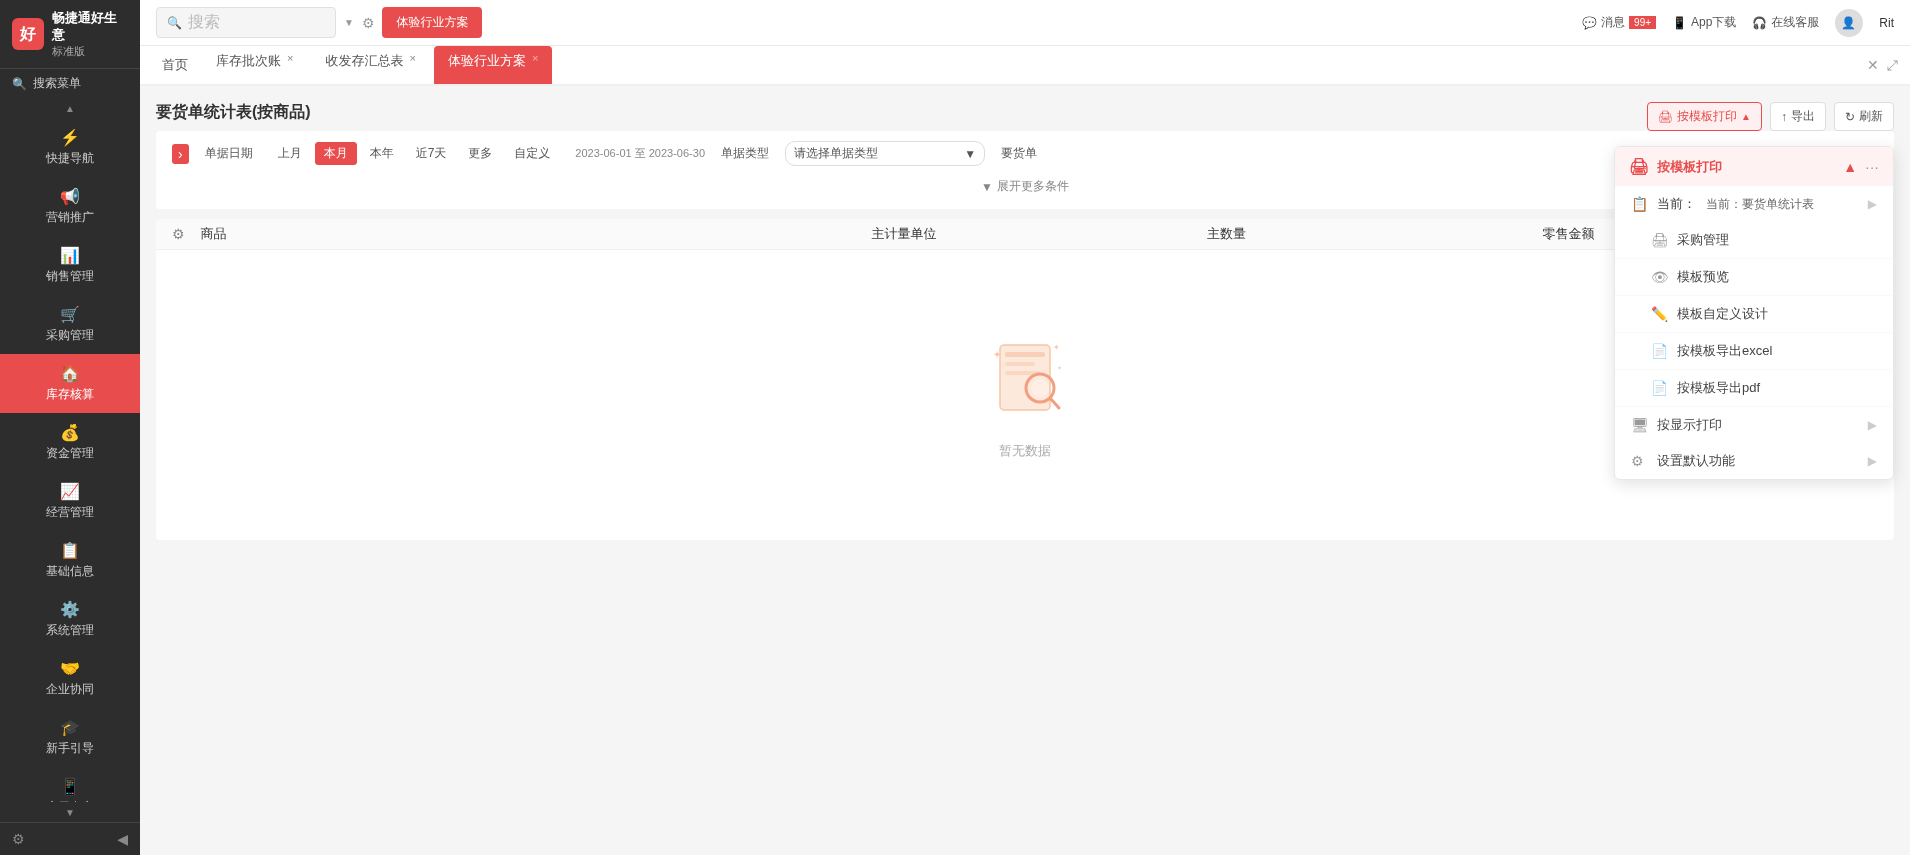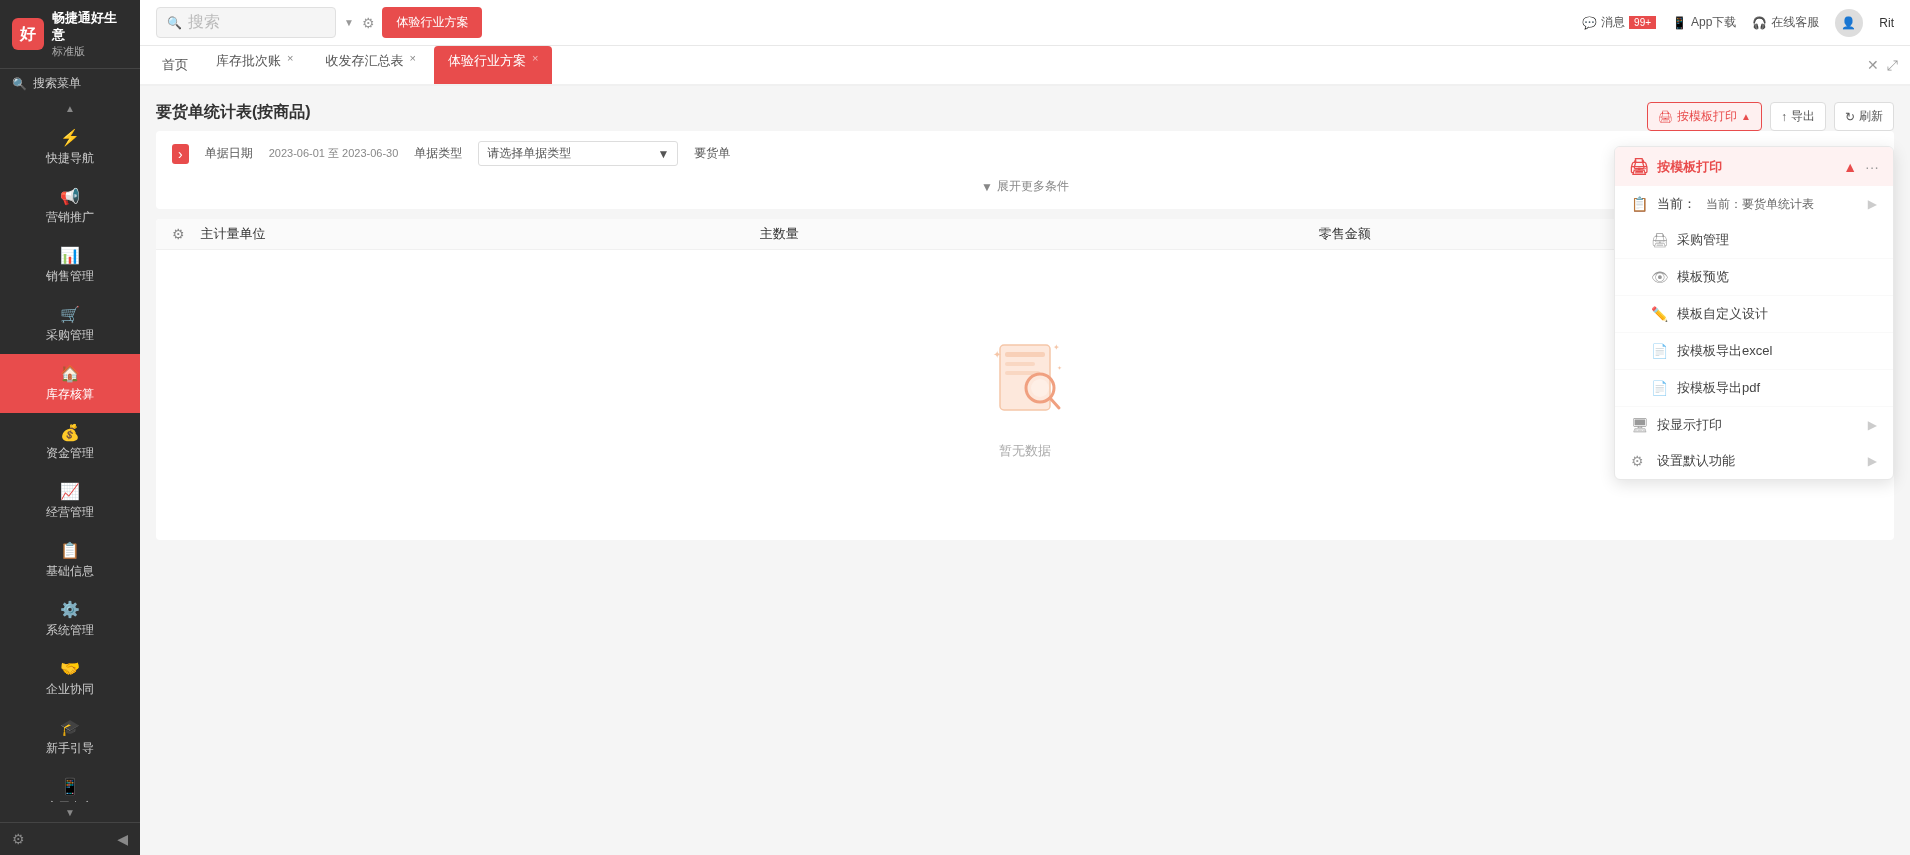--- a/index.html
+++ b/index.html
@@ -287,21 +287,21 @@
       border-color: #e84c4c;
     }
     .date-range {
       font-size: 11px;
       color: #888;
     }
     .filter-select {
       display: flex;
       align-items: center;
       border: 1px solid #ddd;
-      border-radius: 3px;
+      border-radius: 10px;
       padding: 3px 8px;
       background: white;
       cursor: pointer;
       font-size: 12px;
       color: #555;
       min-width: 200px;
       justify-content: space-between;
     }
     .expand-more {
       display: flex;
@@ -591,40 +591,49 @@
     </div>
 
     <div class="filter-bar">
       <div class="filter-row">
 
         <div style="display:flex;align-items:center;gap:4px;">
           <span style="background:#e84c4c;color:white;padding:2px 6px;border-radius:3px;font-size:14px;cursor:pointer;">›</span>
         </div>
 
         <span class="filter-label">单据日期</span>
+        <div class="date-options">
+          <div class="date-btn">上月</div>
+          <div class="date-btn active">本月</div>
+          <div class="date-btn">本年</div>
+          <div class="date-btn">近7天</div>
+          <div class="date-btn">更多</div>
+          <div class="date-btn">自定义</div>
+        </div>
         <span class="date-range">2023-06-01 至 2023-06-30</span>
 
         <span class="filter-label">单据类型</span>
         <div class="filter-select">
           <span>请选择单据类型</span>
           <span>▼</span>
         </div>
 
         <span class="filter-label">要货单</span>
       </div>
 
       <div class="expand-more">
         <span>▼</span>
         <span>展开更多条件</span>
       </div>
     </div>
 
     <div class="table-container">
       <div class="table-header-row">
         <span class="table-gear">⚙</span>
+        <span class="col-header col-product">商品</span>
         <span class="col-header col-unit">主计量单位</span>
         <span class="col-header col-qty">主数量</span>
         <span class="col-header col-amount">零售金额</span>
       </div>
 
       <div class="empty-state">
         <svg class="empty-icon" viewBox="0 0 100 100" xmlns="http://www.w3.org/2000/svg">
 
           <rect x="25" y="15" width="50" height="65" rx="4" ry="4" fill="#fde8dc" stroke="#f5c6a8" stroke-width="1.5"></rect>
           <rect x="30" y="22" width="40" height="5" rx="2" fill="#f5c6a8" opacity="0.7"></rect>

